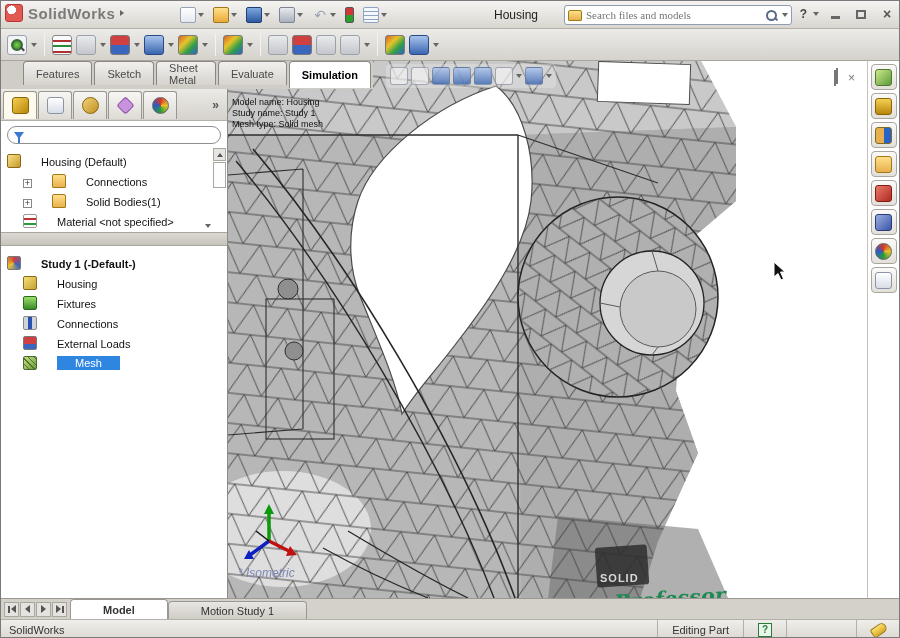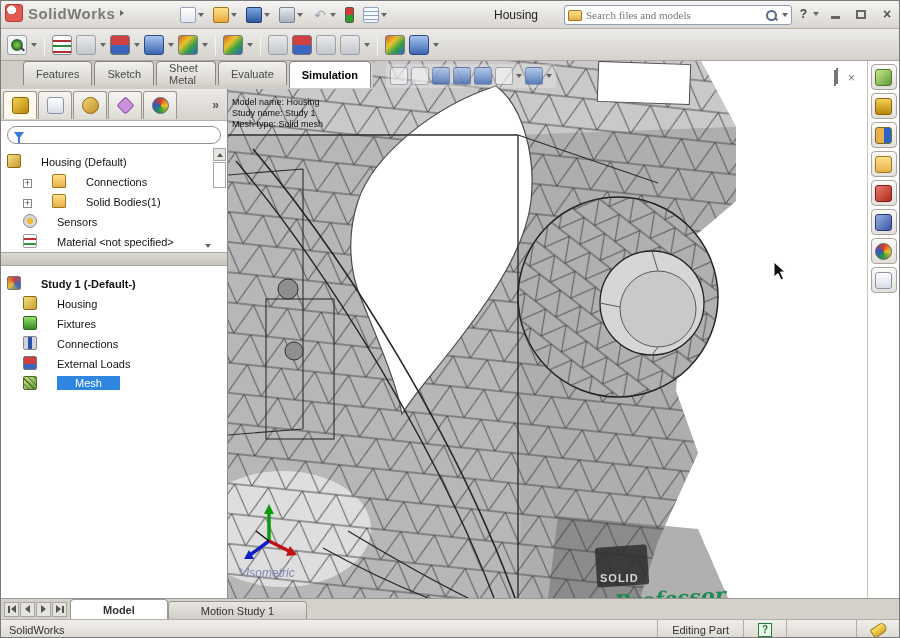--- a/index.html
+++ b/index.html
@@ -388,24 +388,20 @@
         <span class="expander">+</span>
         <span class="ti ti-folder"></span>
         <span class="t-label">Connections</span>
       </div>
       <div class="t-row child">
         <span class="expander">+</span>
         <span class="ti ti-folder"></span>
         <span class="t-label">Solid Bodies(1)</span>
       </div>
       <div class="t-row child">
-        <span class="ti ti-sensor"></span>
-        <span class="t-label">Sensors</span>
-      </div>
-      <div class="t-row child">
         <span class="ti ti-material"></span>
         <span class="t-label">Material &lt;not specified&gt;</span>
         <span class="tri-d mat-dd"></span>
       </div>
       <div class="scrollcol">
         <div class="sc-btn">
             <span class="tri-u"></span>
           </div>
         <div class="sc-thumb"></div>
       </div>

